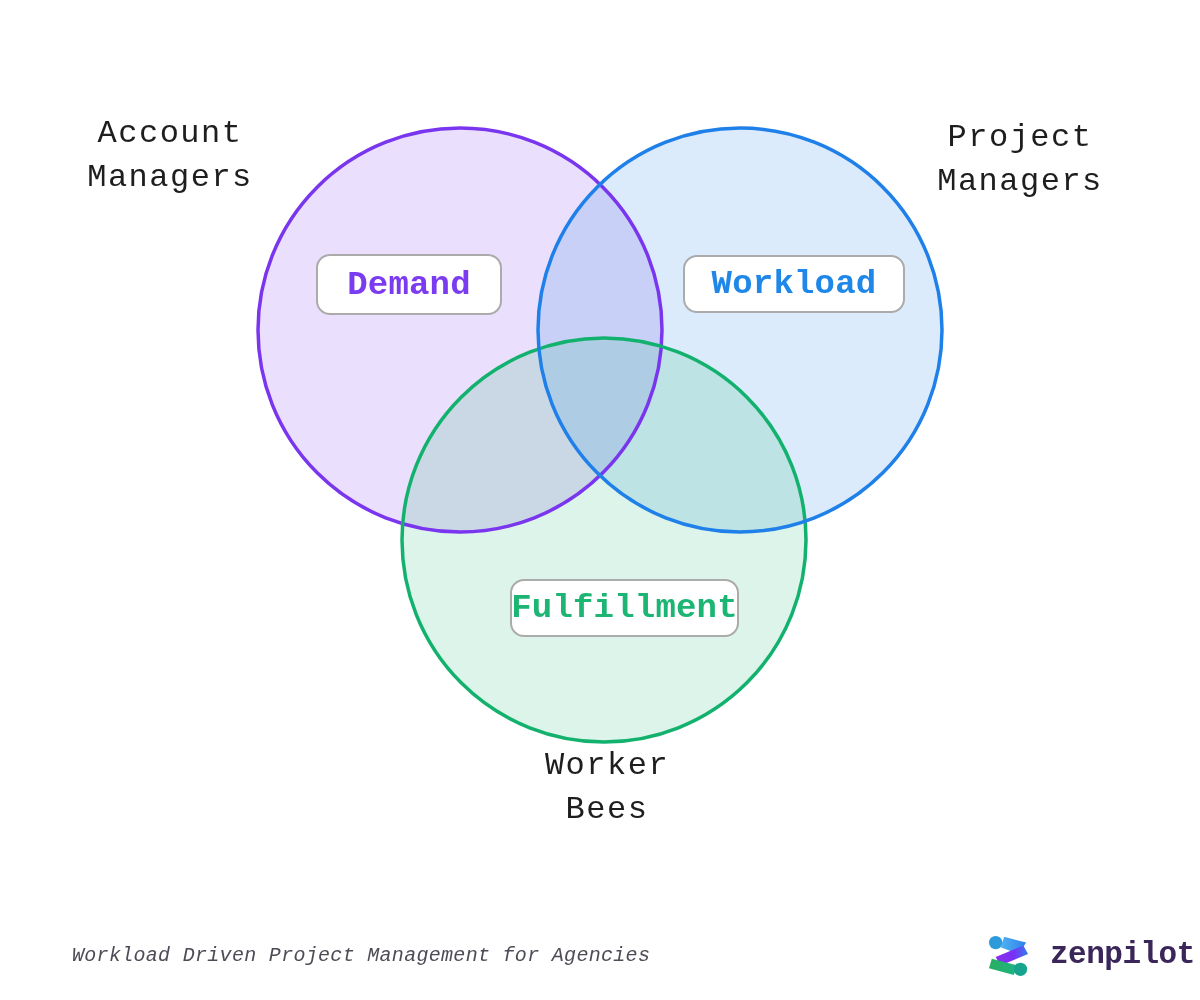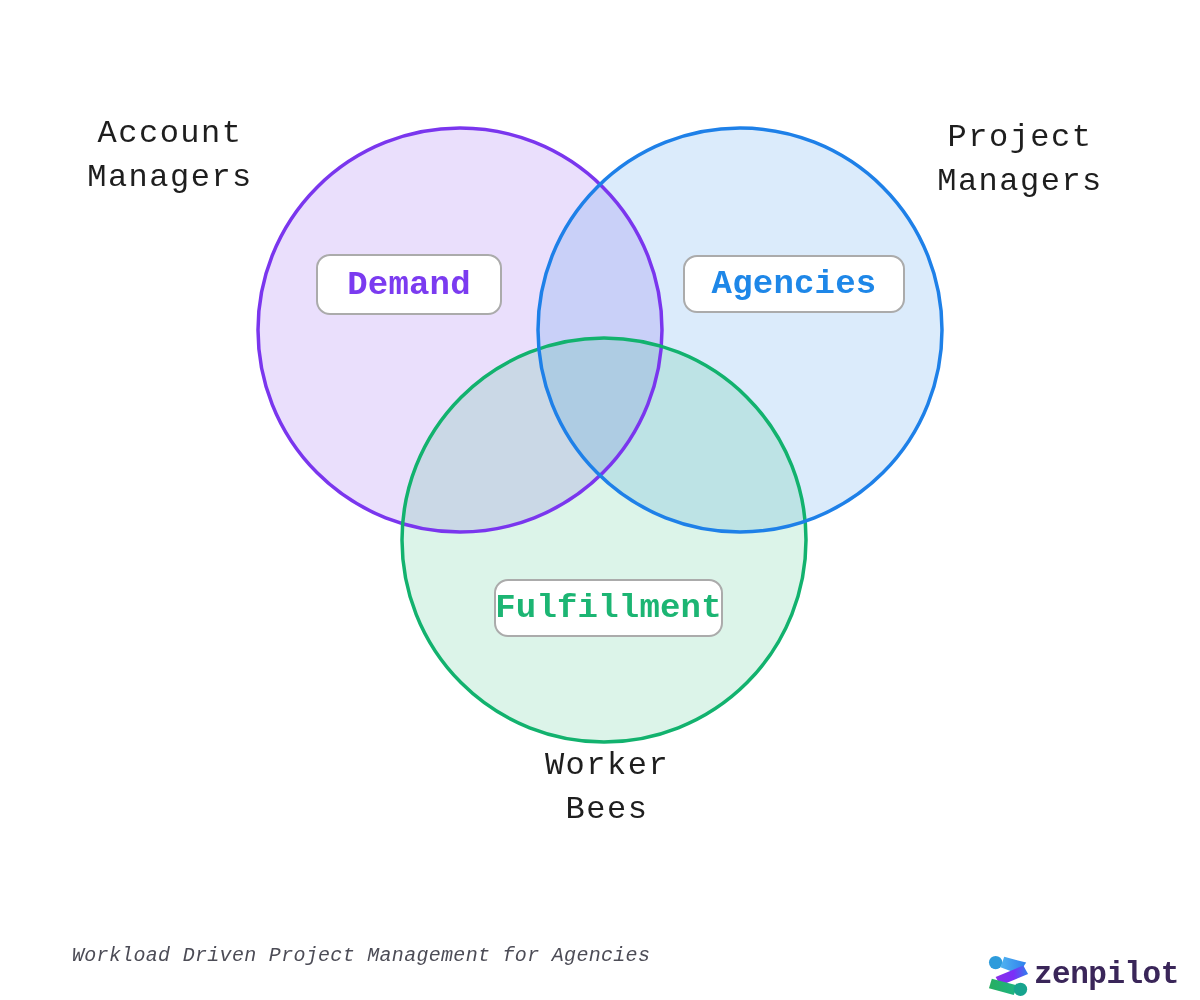--- a/index.html
+++ b/index.html
@@ -60,22 +60,21 @@
     font-style: italic;
     letter-spacing: 0.3px;
     color: #4c4c56;
   }
   .logo {
     position: absolute;
     left: 988px;
     top: 933px;
     display: flex;
     align-items: center;
-    gap: 4px;
-    margin-top: 20px;
+    gap: 20px;
   }
   .logo-wordmark {
     font-size: 31px;
     font-weight: 700;
     letter-spacing: -0.5px;
     color: #3a2659;
     line-height: 44px;
   }
 </style>
 </head>
@@ -102,23 +101,23 @@
     <span>Managers</span>
   </div>
 
   <div class="outer-label label-worker" style="color: rgb(30, 30, 30);">
     <span>Worker</span>
     <span>Bees</span>
   </div>
 
   <div class="pill pill-demand" style="color: rgb(123, 59, 240); border-color: rgb(171, 171, 171); background: rgb(255, 255, 255);">Demand</div>
 
-  <div class="pill pill-resources" style="color: rgb(30, 135, 232); border-color: rgb(171, 171, 171); background: rgb(255, 255, 255);">Agencies</div>
+  <div class="pill pill-resources" style="color: rgb(30, 135, 232); border-color: rgb(171, 171, 171); background: rgb(255, 255, 255);">Workload</div>
 
-  <div class="pill pill-fulfillment" style="color: rgb(28, 181, 115); border-color: rgb(171, 171, 171); background: rgb(255, 255, 255);">Fulfillment</div>
+  <div class="pill pill-fulfillment" style="color: rgb(28, 181, 115); border-color: rgb(171, 171, 171); background: rgb(255, 255, 255); margin-left: 16px;">Fulfillment</div>
 
   <div class="footer-tagline" style="color: rgb(76, 76, 86); margin-left: 44px;">Workload Driven Project Management for Agencies</div>
 
   <div class="logo">
     <svg width="42" height="42" viewBox="0 0 44 44">
       <defs>
         <linearGradient id="gflag" x1="0" y1="0" x2="1" y2="0">
           <stop offset="0" stop-color="#4fb3f0"></stop>
           <stop offset="1" stop-color="#2f80ed"></stop>
         </linearGradient>

